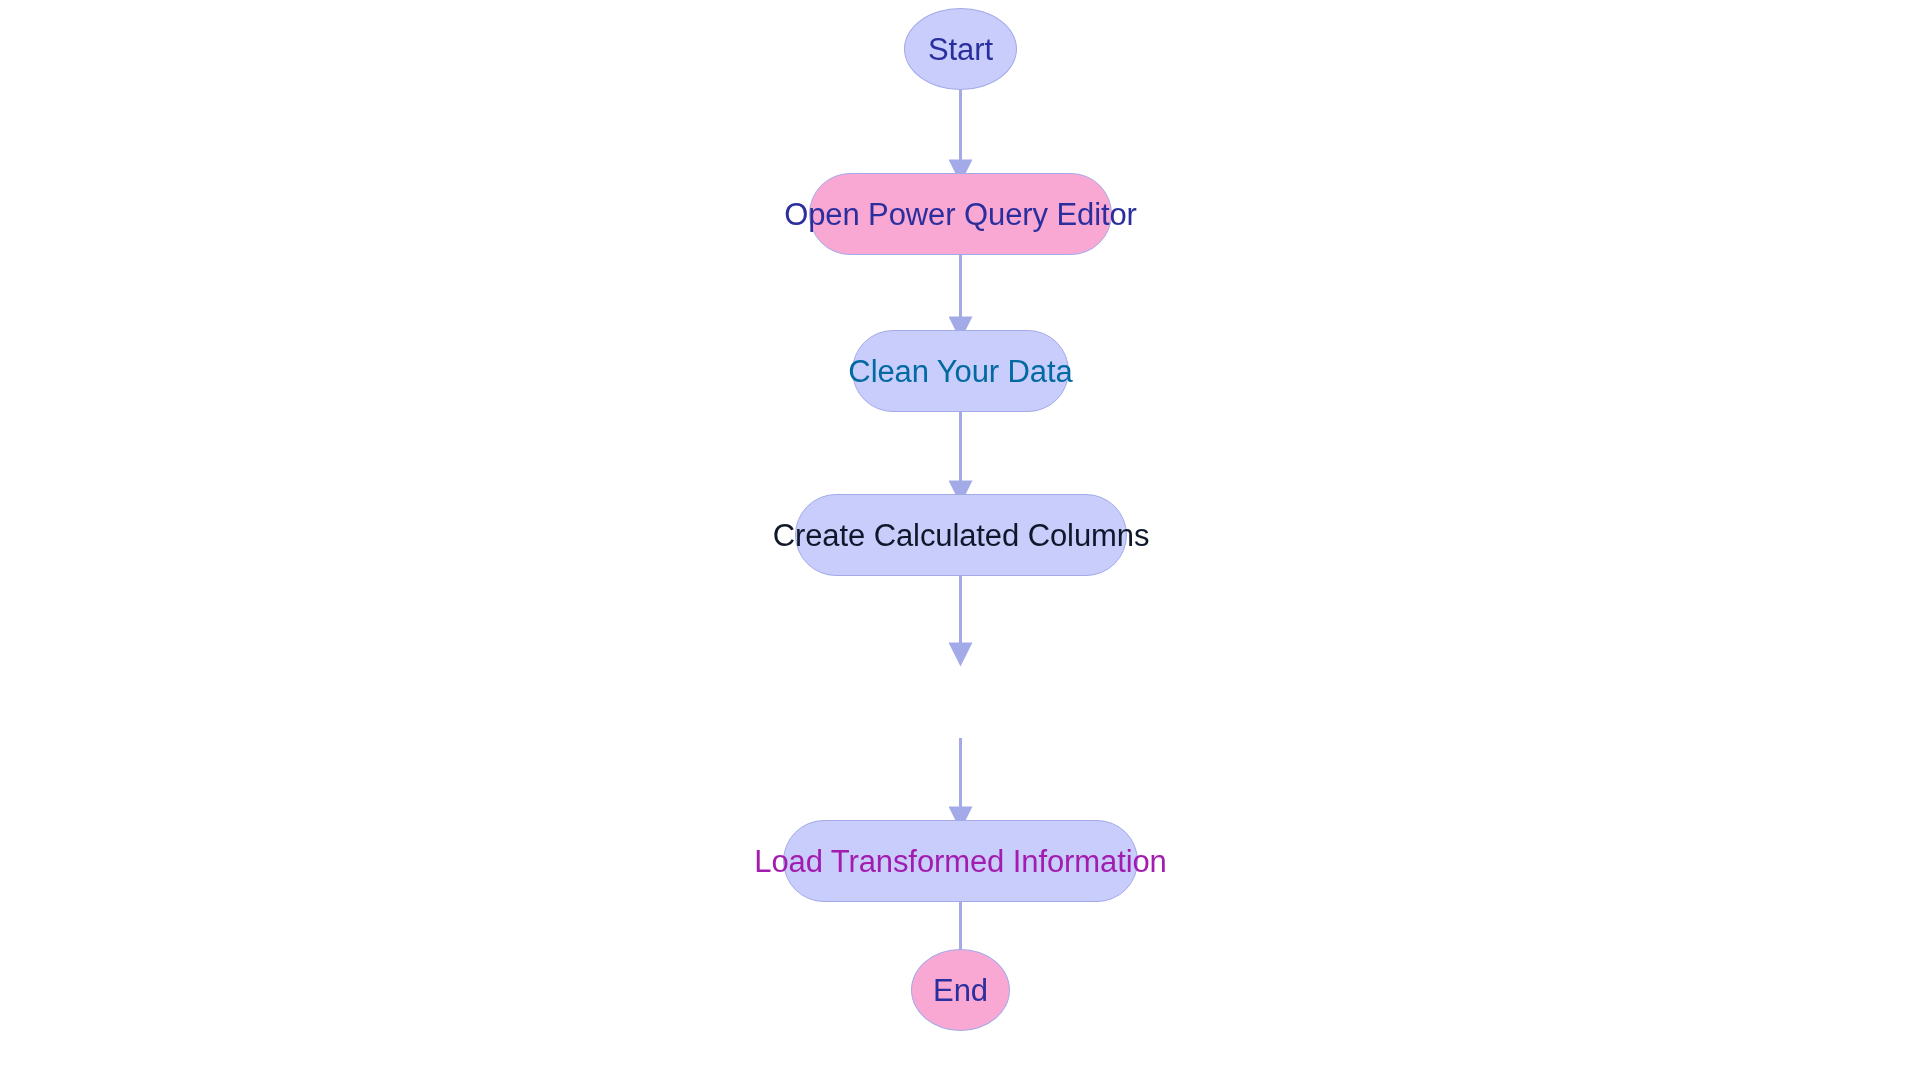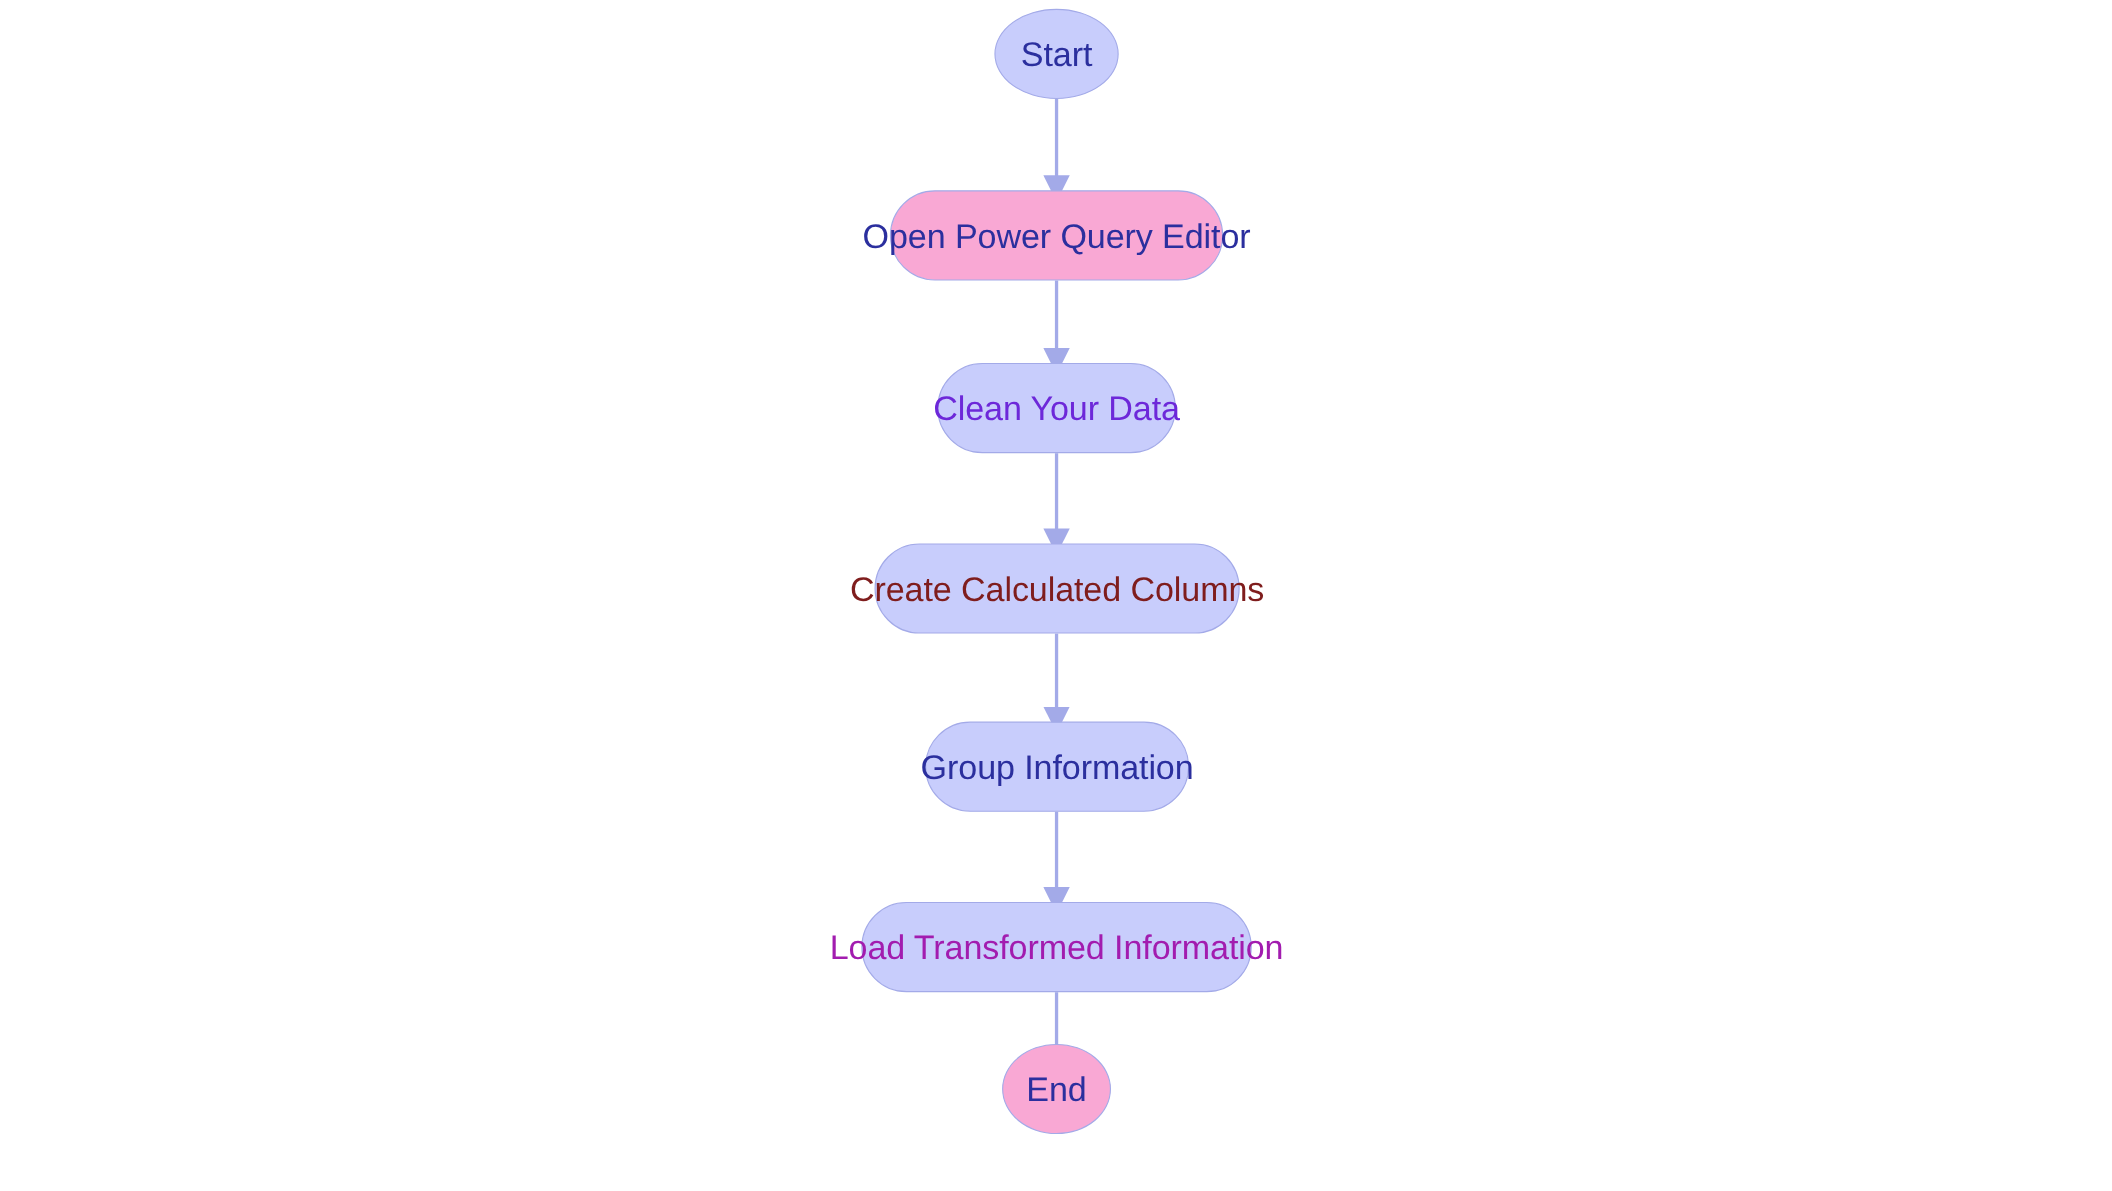--- a/index.html
+++ b/index.html
@@ -82,31 +82,28 @@
   </svg>
 
   <div class="node terminal" style="left: 904px; top: 8px; width: 113px; height: 82px; background: rgb(200, 205, 252); border-color: rgb(163, 170, 232); color: rgb(43, 47, 158);">
     <span class="node-label">Start</span>
   </div>
 
   <div class="node stadium" style="left: 809px; top: 173px; width: 303px; height: 82px; background: #f9a8d4; border-color: rgb(163, 170, 232); color: rgb(43, 47, 158);">
     <span class="node-label">Open Power Query Editor</span>
   </div>
 
-  <div class="node stadium" style="left: 852px; top: 330px; width: 217px; height: 82px; background: rgb(200, 205, 252); border-color: rgb(163, 170, 232); color: #6d28d9;">
+  <div class="node stadium" style="left: 852px; top: 330px; width: 217px; height: 82px; background: rgb(200, 205, 252); border-color: rgb(163, 170, 232); color: #0369a1;">
     <span class="node-label">Clean Your Data</span>
   </div>
 
-  <div class="node stadium" style="left: 795px; top: 494px; width: 332px; height: 82px; background: rgb(200, 205, 252); border-color: rgb(163, 170, 232); color: #7f1d1d;">
+  <div class="node stadium" style="left: 795px; top: 494px; width: 332px; height: 82px; background: rgb(200, 205, 252); border-color: rgb(163, 170, 232); color: #0f172a;">
     <span class="node-label">Create Calculated Columns</span>
   </div>
 
-  <div class="node stadium" style="left: 841px; top: 656px; width: 240px; height: 82px; background: rgb(200, 205, 252); border-color: rgb(163, 170, 232); color: rgb(43, 47, 158);">
-    <span class="node-label">Group Information</span>
-  </div>
 
   <div class="node stadium" style="left: 783px; top: 820px; width: 355px; height: 82px; background: rgb(200, 205, 252); border-color: rgb(163, 170, 232); color: #a21caf;">
     <span class="node-label">Load Transformed Information</span>
   </div>
 
   <div class="node terminal" style="left: 911px; top: 949px; width: 99px; height: 82px; background: #f9a8d4; border-color: rgb(163, 170, 232); color: rgb(43, 47, 158);">
     <span class="node-label">End</span>
   </div>
 
 </div>

